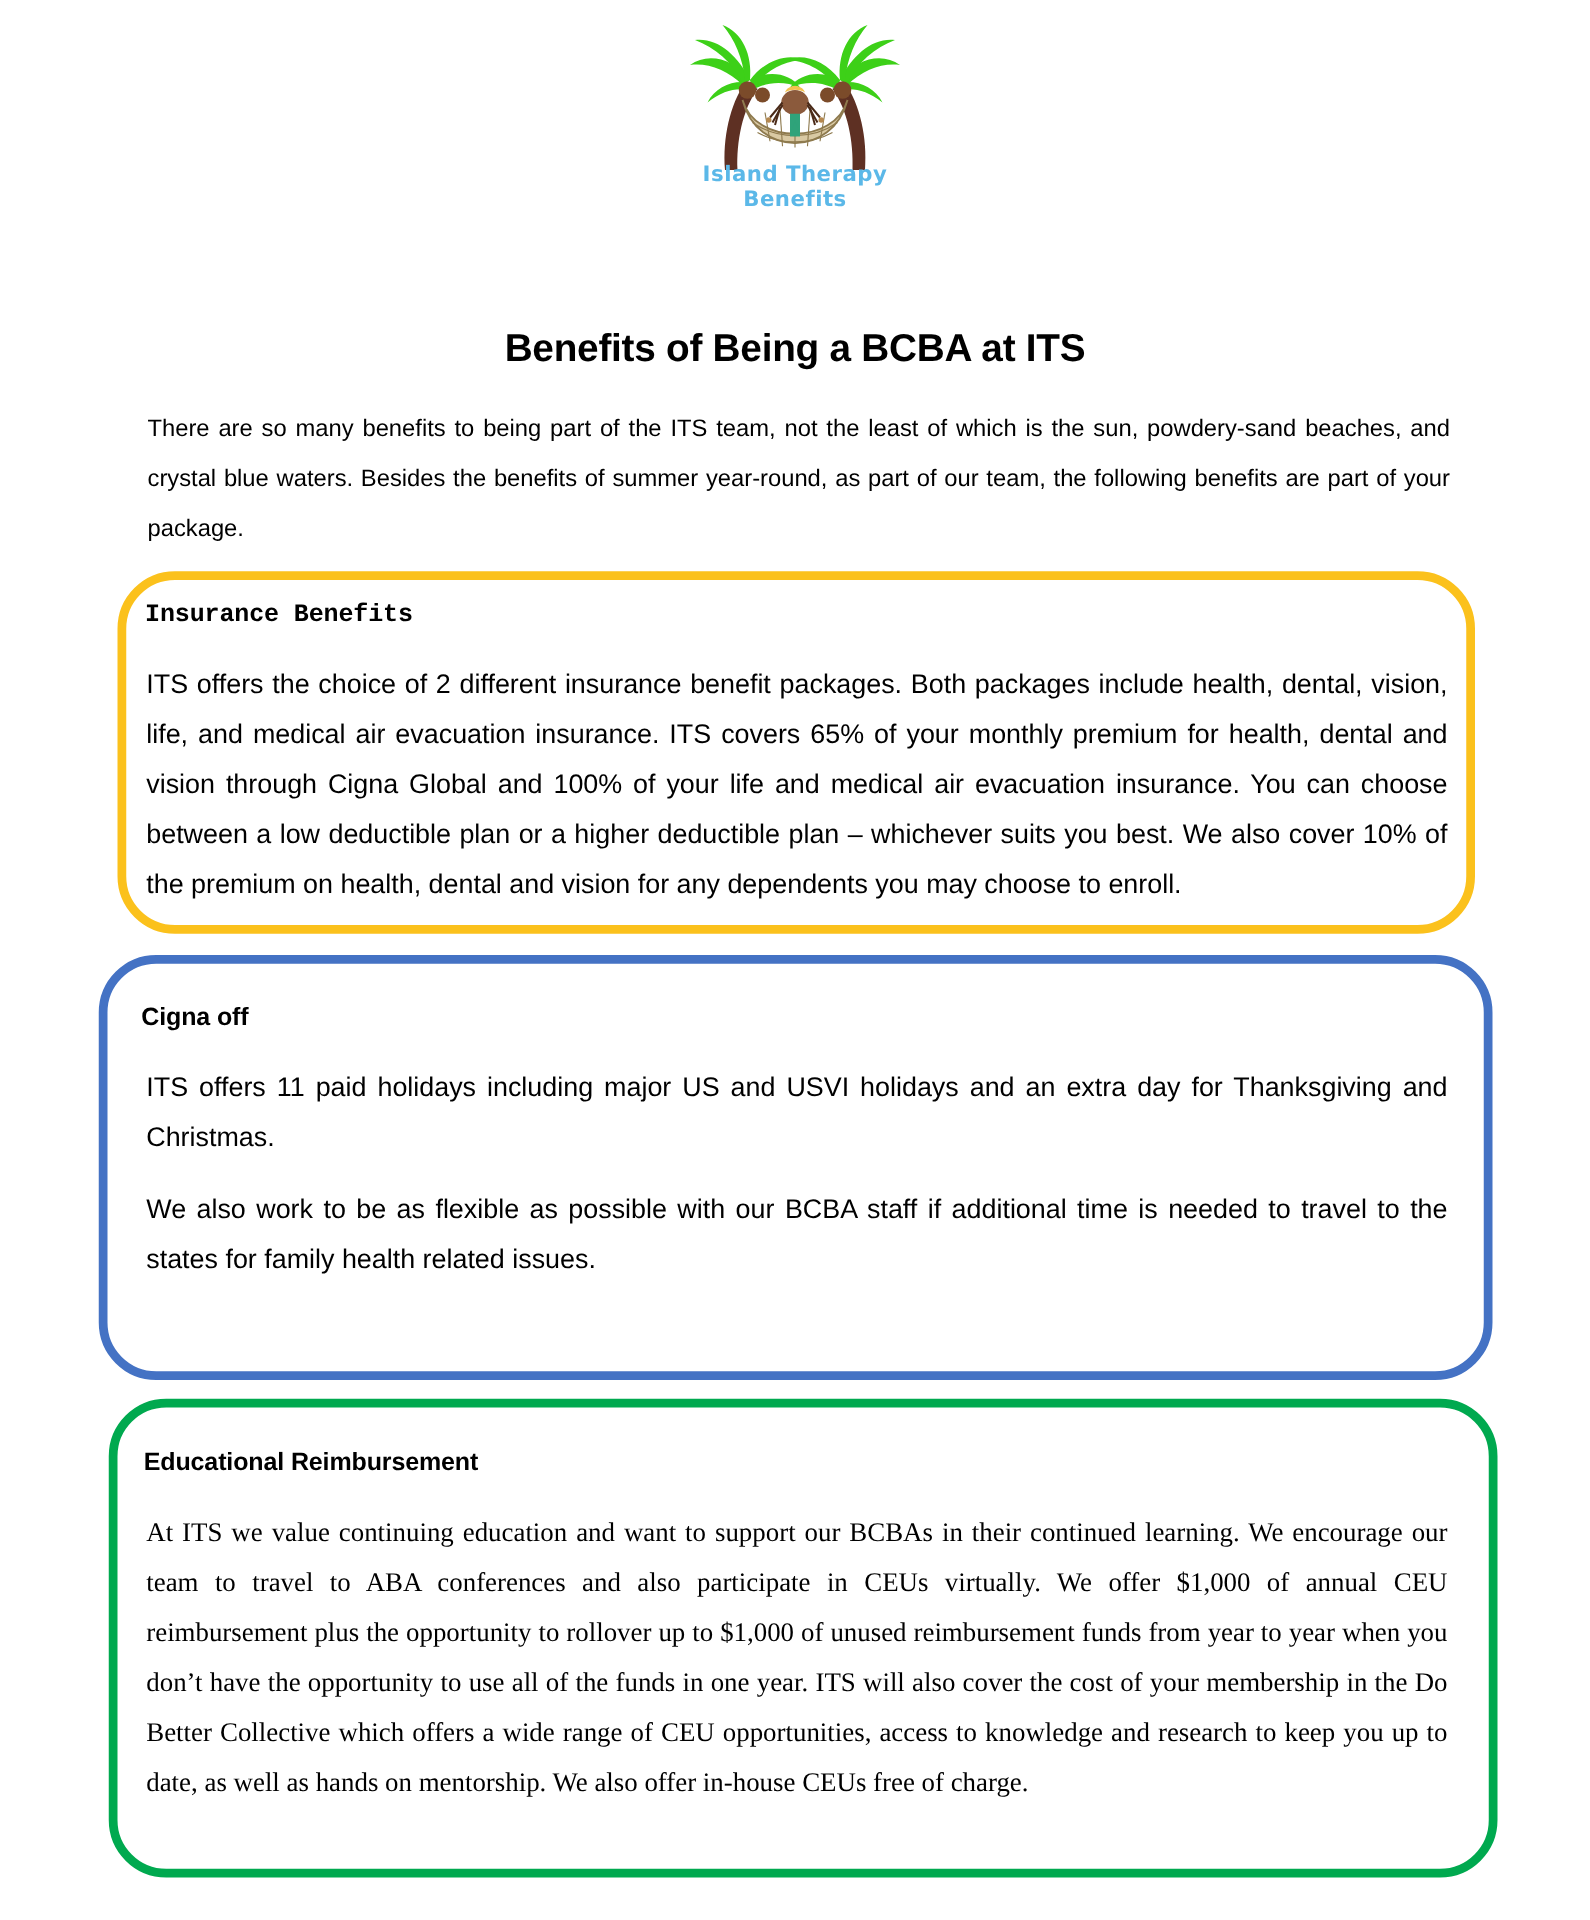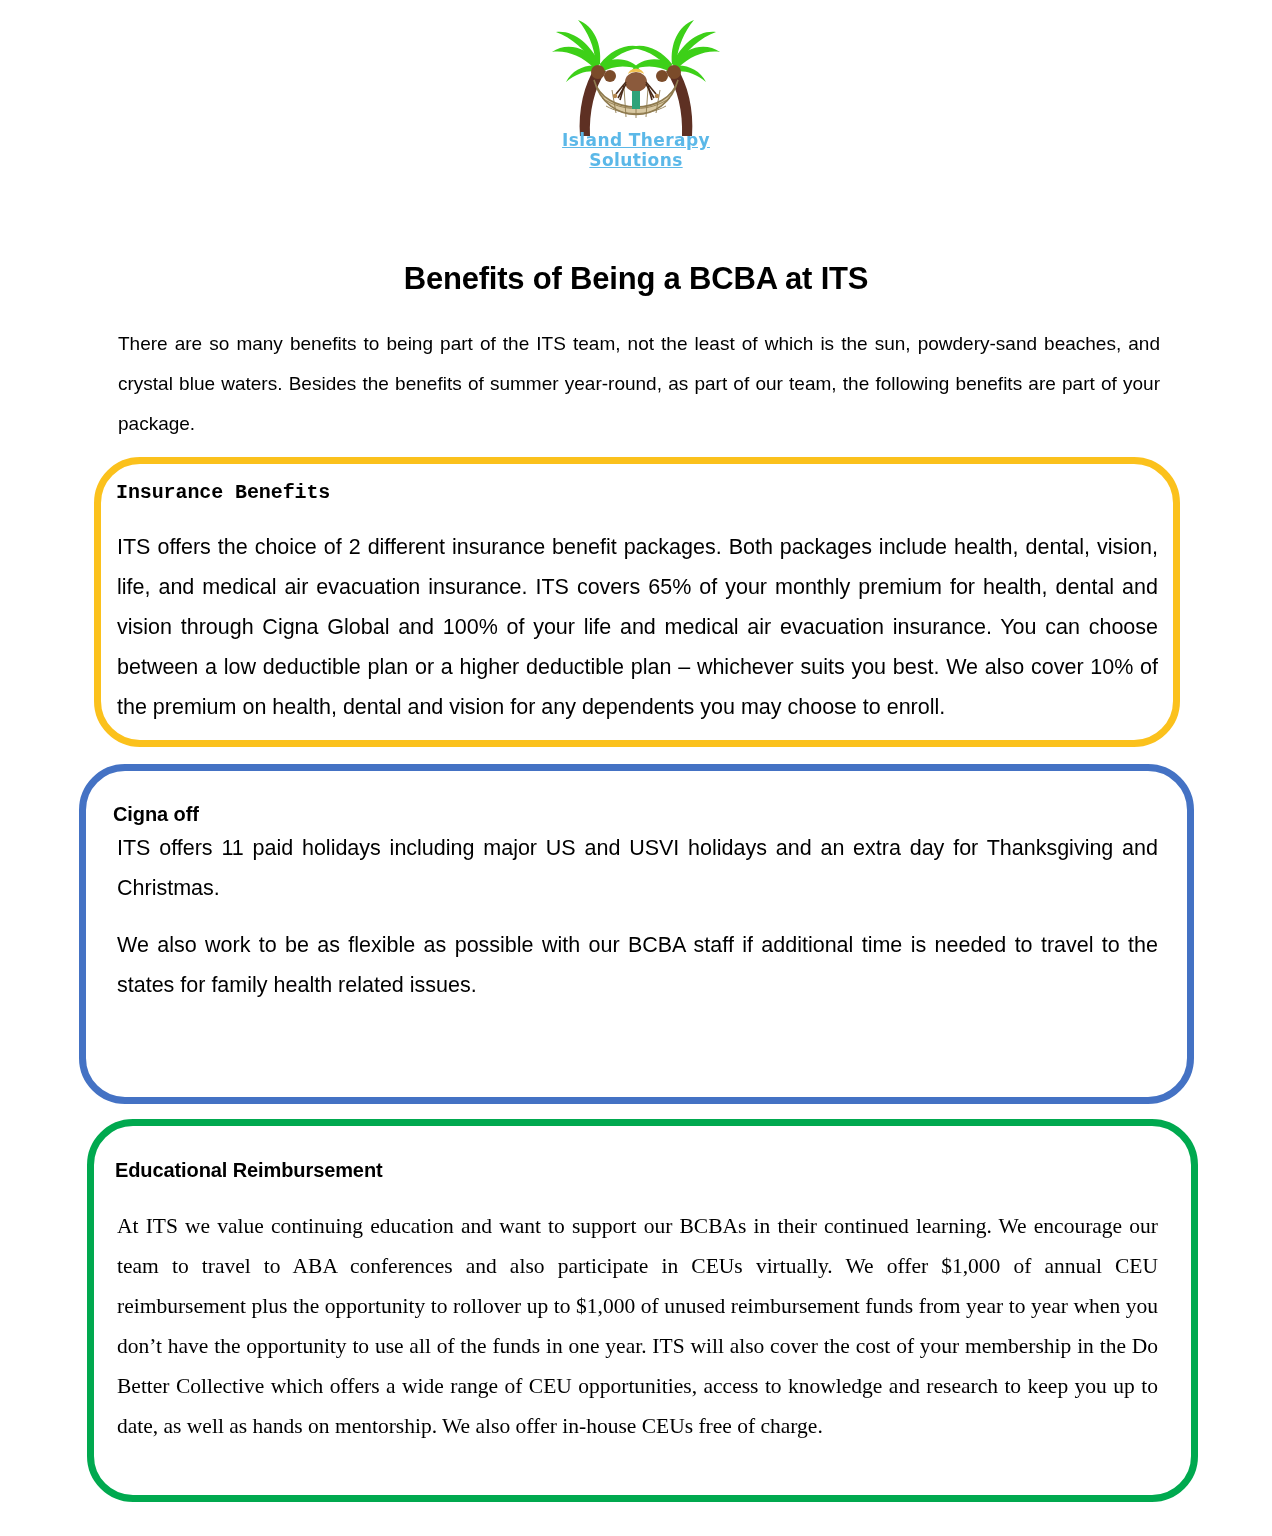--- a/index.html
+++ b/index.html
@@ -37,21 +37,20 @@
     left: 0;
     top: 113px;
     width: 200px;
     text-align: center;
     color: #5BB8E8;
     font-family: "DejaVu Sans", sans-serif;
     font-size: 17px;
     font-weight: 700;
     line-height: 1.16;
     letter-spacing: 0.4px;
-    text-decoration: underline;
   }
   .logo-text .line2 { display: block; font-size: 17px; }
 
   
   .doc-title {
     position: absolute;
     left: 0;
     top: 240px;
     width: 1272px;
     text-align: center;
@@ -117,21 +116,21 @@
   .section-body p {
     margin: 0 0 17px 0;
   }
   .section-body p:last-child { margin-bottom: 0; }
 
   
   .ins-heading { left: 116px; top: 481px; font-family: Liberation Mono, monospace; }
   .ins-body    { left: 117px; top: 527px; width: 1041px; }
 
   .tim-heading { left: 113px; top: 803px; }
-  .tim-body    { left: 117px; top: 828px; width: 1041px; }
+  .tim-body    { left: 117px; top: 850px; width: 1041px; }
 
   .edu-heading { left: 115px; top: 1159px; }
   .edu-body    { left: 117px; top: 1206px; width: 1041px; font-family: Liberation Serif, serif; }
 </style>
 </head>
 <body>
 
 <div class="logo-wrap">
   <div class="logo">
     <svg width="200" height="120" viewBox="0 0 200 120">
@@ -184,21 +183,21 @@
           <path d="M88 68 L84 82"></path>
         <path d="M110 64 L120 76"></path>
           <path d="M110 66 L118 80"></path>
           <path d="M112 68 L116 82"></path>
       </g>
       <circle cx="79" cy="78" r="2.2" fill="#B5884F"></circle>
       <circle cx="121" cy="78" r="2.2" fill="#B5884F"></circle>
     </svg>
     <div class="logo-text">
       <span>Island Therapy</span>
-      <span class="line2">Solutions</span>
+      <span class="line2">Benefits</span>
     </div>
   </div>
 </div>
 
 <h1 class="doc-title">Benefits of Being a BCBA at ITS</h1>
 
 <p class="intro">There are so many benefits to being part of the ITS team, not the least of which is the sun, powdery-sand beaches, and crystal blue waters. Besides the benefits of summer year-round, as part of our team, the following benefits are part of your package.</p>
 
 <div class="box box-insurance"></div>
 <div class="section-heading ins-heading">Insurance Benefits</div>

